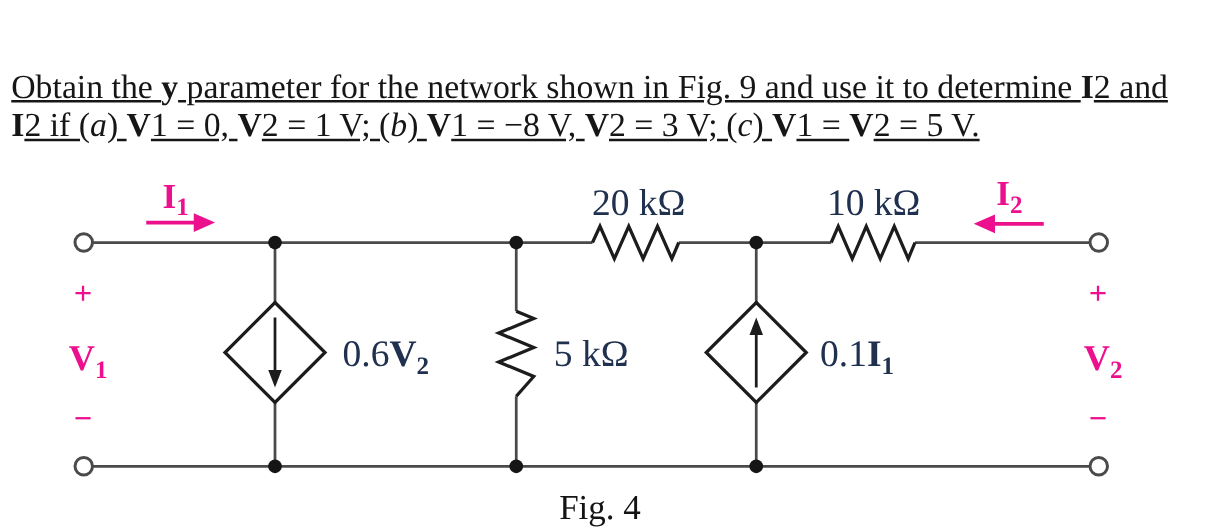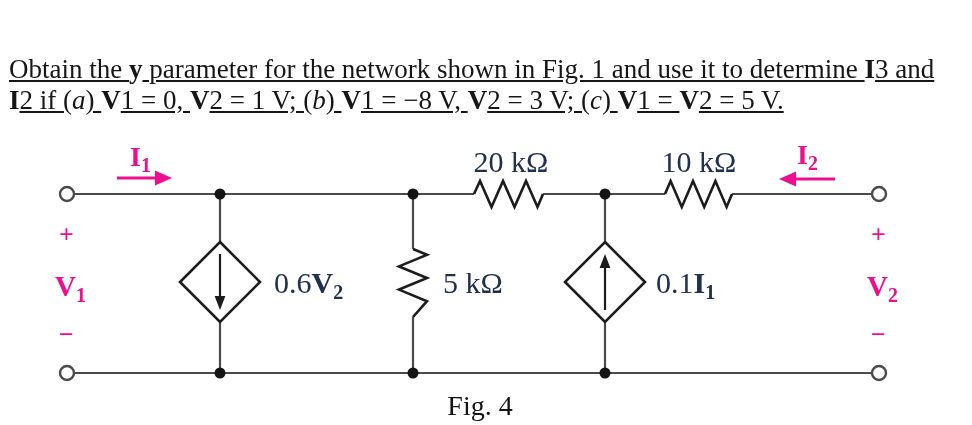--- a/index.html
+++ b/index.html
@@ -16,21 +16,21 @@
   .navy{fill:#20304f;}
   .accent{fill:#ec0f8e;}
   .blk{fill:#141414;}
 </style>
 </head>
 <body>
 
 <div id="page">
 
   <div id="problem">
-    <div class="pline"><span class="n">Obtain the </span><span class="b">y</span><span class="n"> parameter for the network shown in Fig. 1 and use it to determine </span><span class="b">I</span><span class="n">3 and</span></div>
+    <div class="pline"><span class="n">Obtain the </span><span class="b">y</span><span class="n"> parameter for the network shown in Fig. 9 and use it to determine </span><span class="b">I</span><span class="n">2 and</span></div>
     <div class="pline"><span class="b">I</span><span class="n">2 if (</span><span class="i">a</span><span class="n">) </span><span class="b">V</span><span class="n">1 = 0, </span><span class="b">V</span><span class="n">2 = 1 V; (</span><span class="i">b</span><span class="n">) </span><span class="b">V</span><span class="n">1 = −8 V, </span><span class="b">V</span><span class="n">2 = 3 V; (</span><span class="i">c</span><span class="n">) </span><span class="b">V</span><span class="n">1 = </span><span class="b">V</span><span class="n">2 = 5 V.</span></div>
   </div>
 
   <svg width="972" height="425" viewBox="0 0 972 425">
 
     <g stroke="#4a4a4a" stroke-width="2.2" fill="none">
       <line x1="74" y1="194" x2="474" y2="194"></line>
       <line x1="543" y1="194" x2="665" y2="194"></line>
       <line x1="732" y1="194" x2="872" y2="194"></line>
       <line x1="74" y1="373" x2="872" y2="373"></line>

